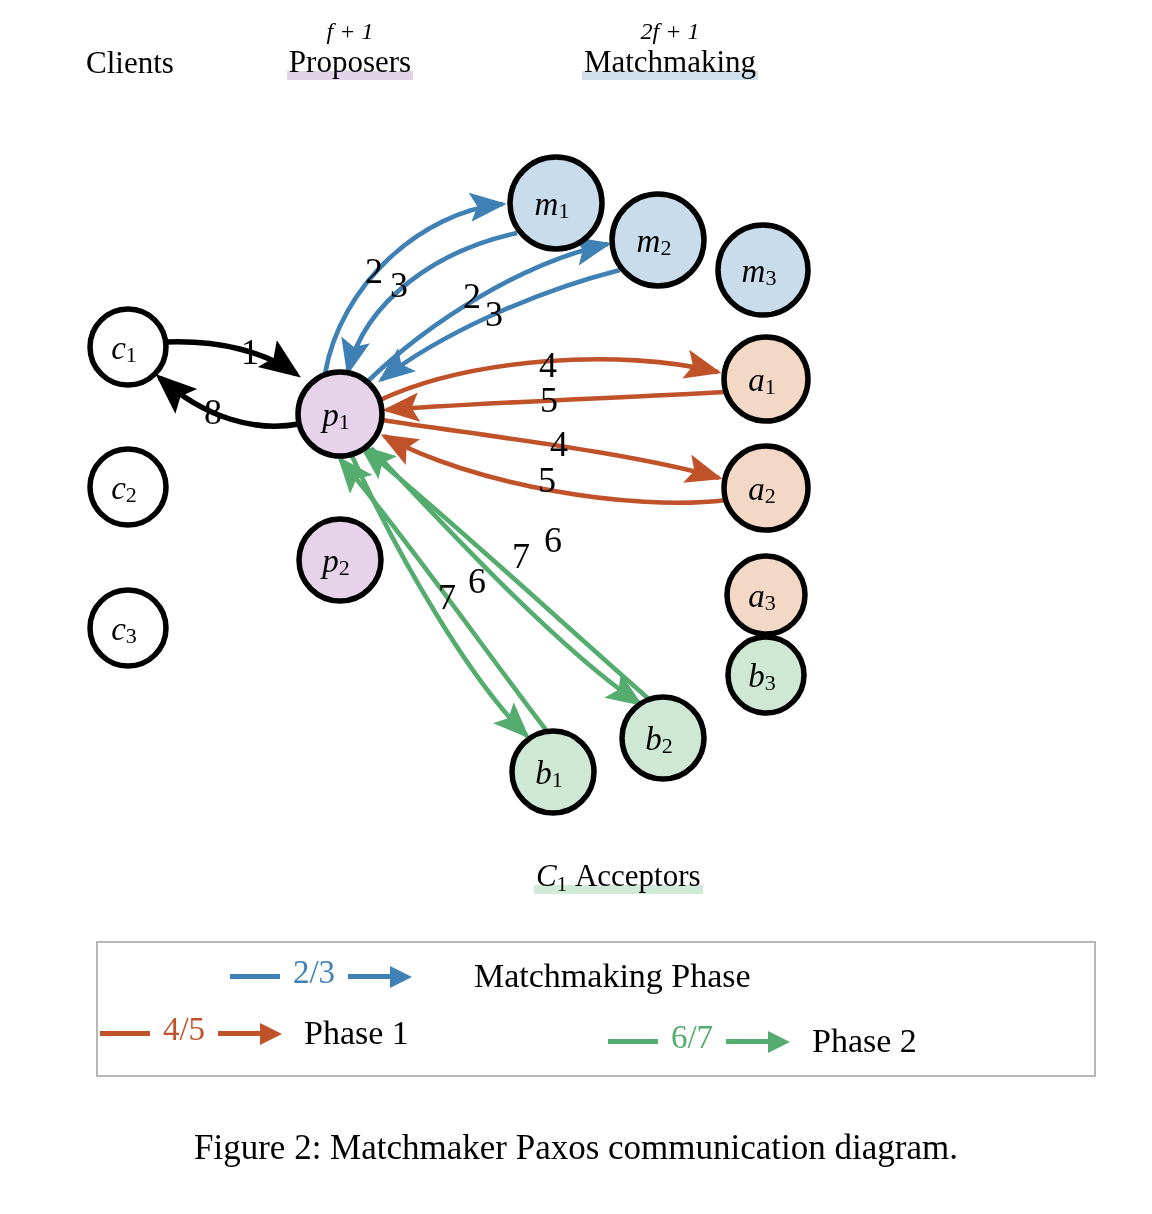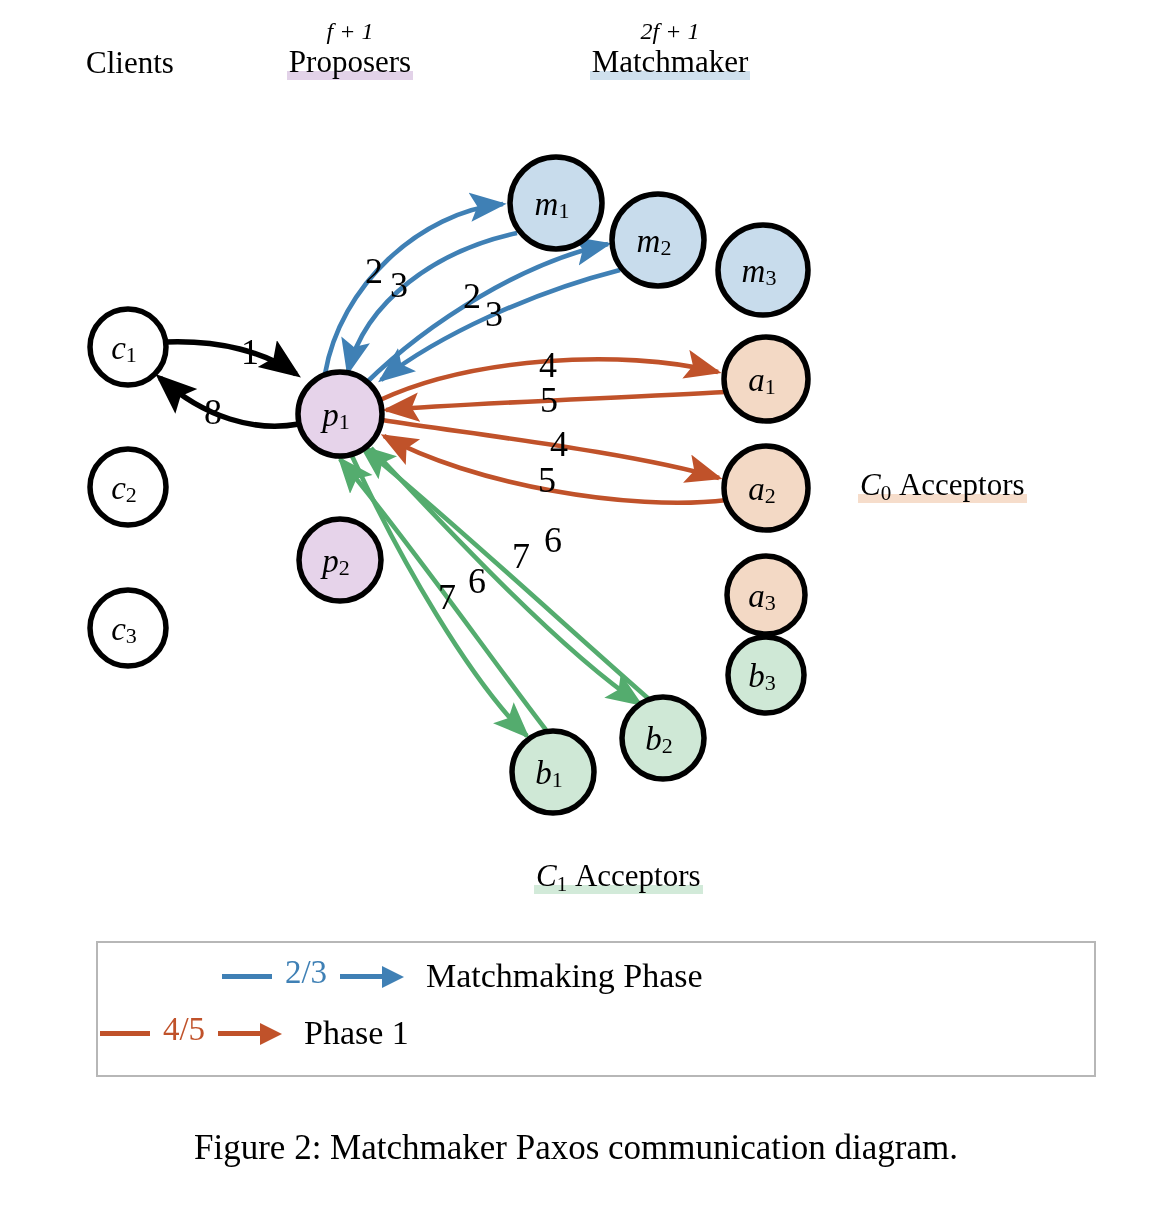--- a/index.html
+++ b/index.html
@@ -146,26 +146,23 @@
     <span>Clients</span>
   </div>
 
   <div class="col-header" style="left:250px; top:18px; width:200px;">
     <span class="math">f + 1</span>
     <span class="hl hl-purple">Proposers</span>
   </div>
 
   <div class="col-header" style="left:545px; top:18px; width:250px;text-align:center;">
     <span class="math">2f + 1</span>
-    <span class="hl hl-blue">Matchmaker</span>
-  </div>
-
-  <div class="side-label" style="left:858px; top:467px;">
-    <span class="hl hl-peach"><span class="math">C</span><span class="sub">0</span>&nbsp;<span>Acceptors</span></span>
-  </div>
+    <span class="hl hl-blue">Matchmaking</span>
+  </div>
+
 
   <div class="side-label" style="left:534px; top:858px;">
     <span class="hl hl-green"><span class="math">C</span><span class="sub">1</span>&nbsp;<span>Acceptors</span></span>
   </div>
 
   <svg class="diagram" viewBox="0 0 1152 1214">
     <defs>
       <marker id="ah-blue" markerWidth="9" markerHeight="9" refX="7.2" refY="3.2" orient="auto" markerUnits="strokeWidth">
         <path d="M0,0 L8,3.2 L0,6.4 L1.6,3.2 Z" fill="#3f80b5"></path>
       </marker>
@@ -289,37 +286,46 @@
         <text class="edge-num" x="559" y="444">4</text>
         <text class="edge-num" x="547" y="480">5</text>
         <text class="edge-num" x="553" y="540">6</text>
         <text class="edge-num" x="521" y="556">7</text>
         <text class="edge-num" x="477" y="581">6</text>
         <text class="edge-num" x="447" y="597">7</text>
       </g>
   </svg>
 
   <div id="legend">
-    <div class="legend-row" style="left:124px; top:14px;">
+    <div class="legend-row" style="left:132px; top:14px;gap:40px;">
       <span class="legend-swatch" style="color:#3f80b5;">
         <span class="lbar-l" style="background:#3f80b5;"></span>
         <span class="ltxt">2/3</span>
         <span class="lbar-r" style="background:#3f80b5;"></span>
         <span class="lhead"></span>
       </span>
       <span class="legend-text">Matchmaking Phase</span>
     </div>
 
     <div class="legend-row" style="left:2px; top:71px;">
       <span class="legend-swatch" style="color:#c0522a;">
         <span class="lbar-l" style="background:#c0522a;"></span>
         <span class="ltxt">4/5</span>
         <span class="lbar-r" style="background:#c0522a;"></span>
         <span class="lhead"></span>
       </span>
       <span class="legend-text">Phase 1</span>
     </div>
 
+    <div class="legend-row" style="left:510px; top:79px;">
+      <span class="legend-swatch" style="color:#54ac6e;">
+        <span class="lbar-l" style="background:#54ac6e;"></span>
+        <span class="ltxt">6/7</span>
+        <span class="lbar-r" style="background:#54ac6e;"></span>
+        <span class="lhead"></span>
+      </span>
+      <span class="legend-text">Phase 2</span>
+    </div>
   </div>
 
   <div id="caption">Figure 2: Matchmaker Paxos communication diagram.</div>
 
 </div>
 
 </body></html>

